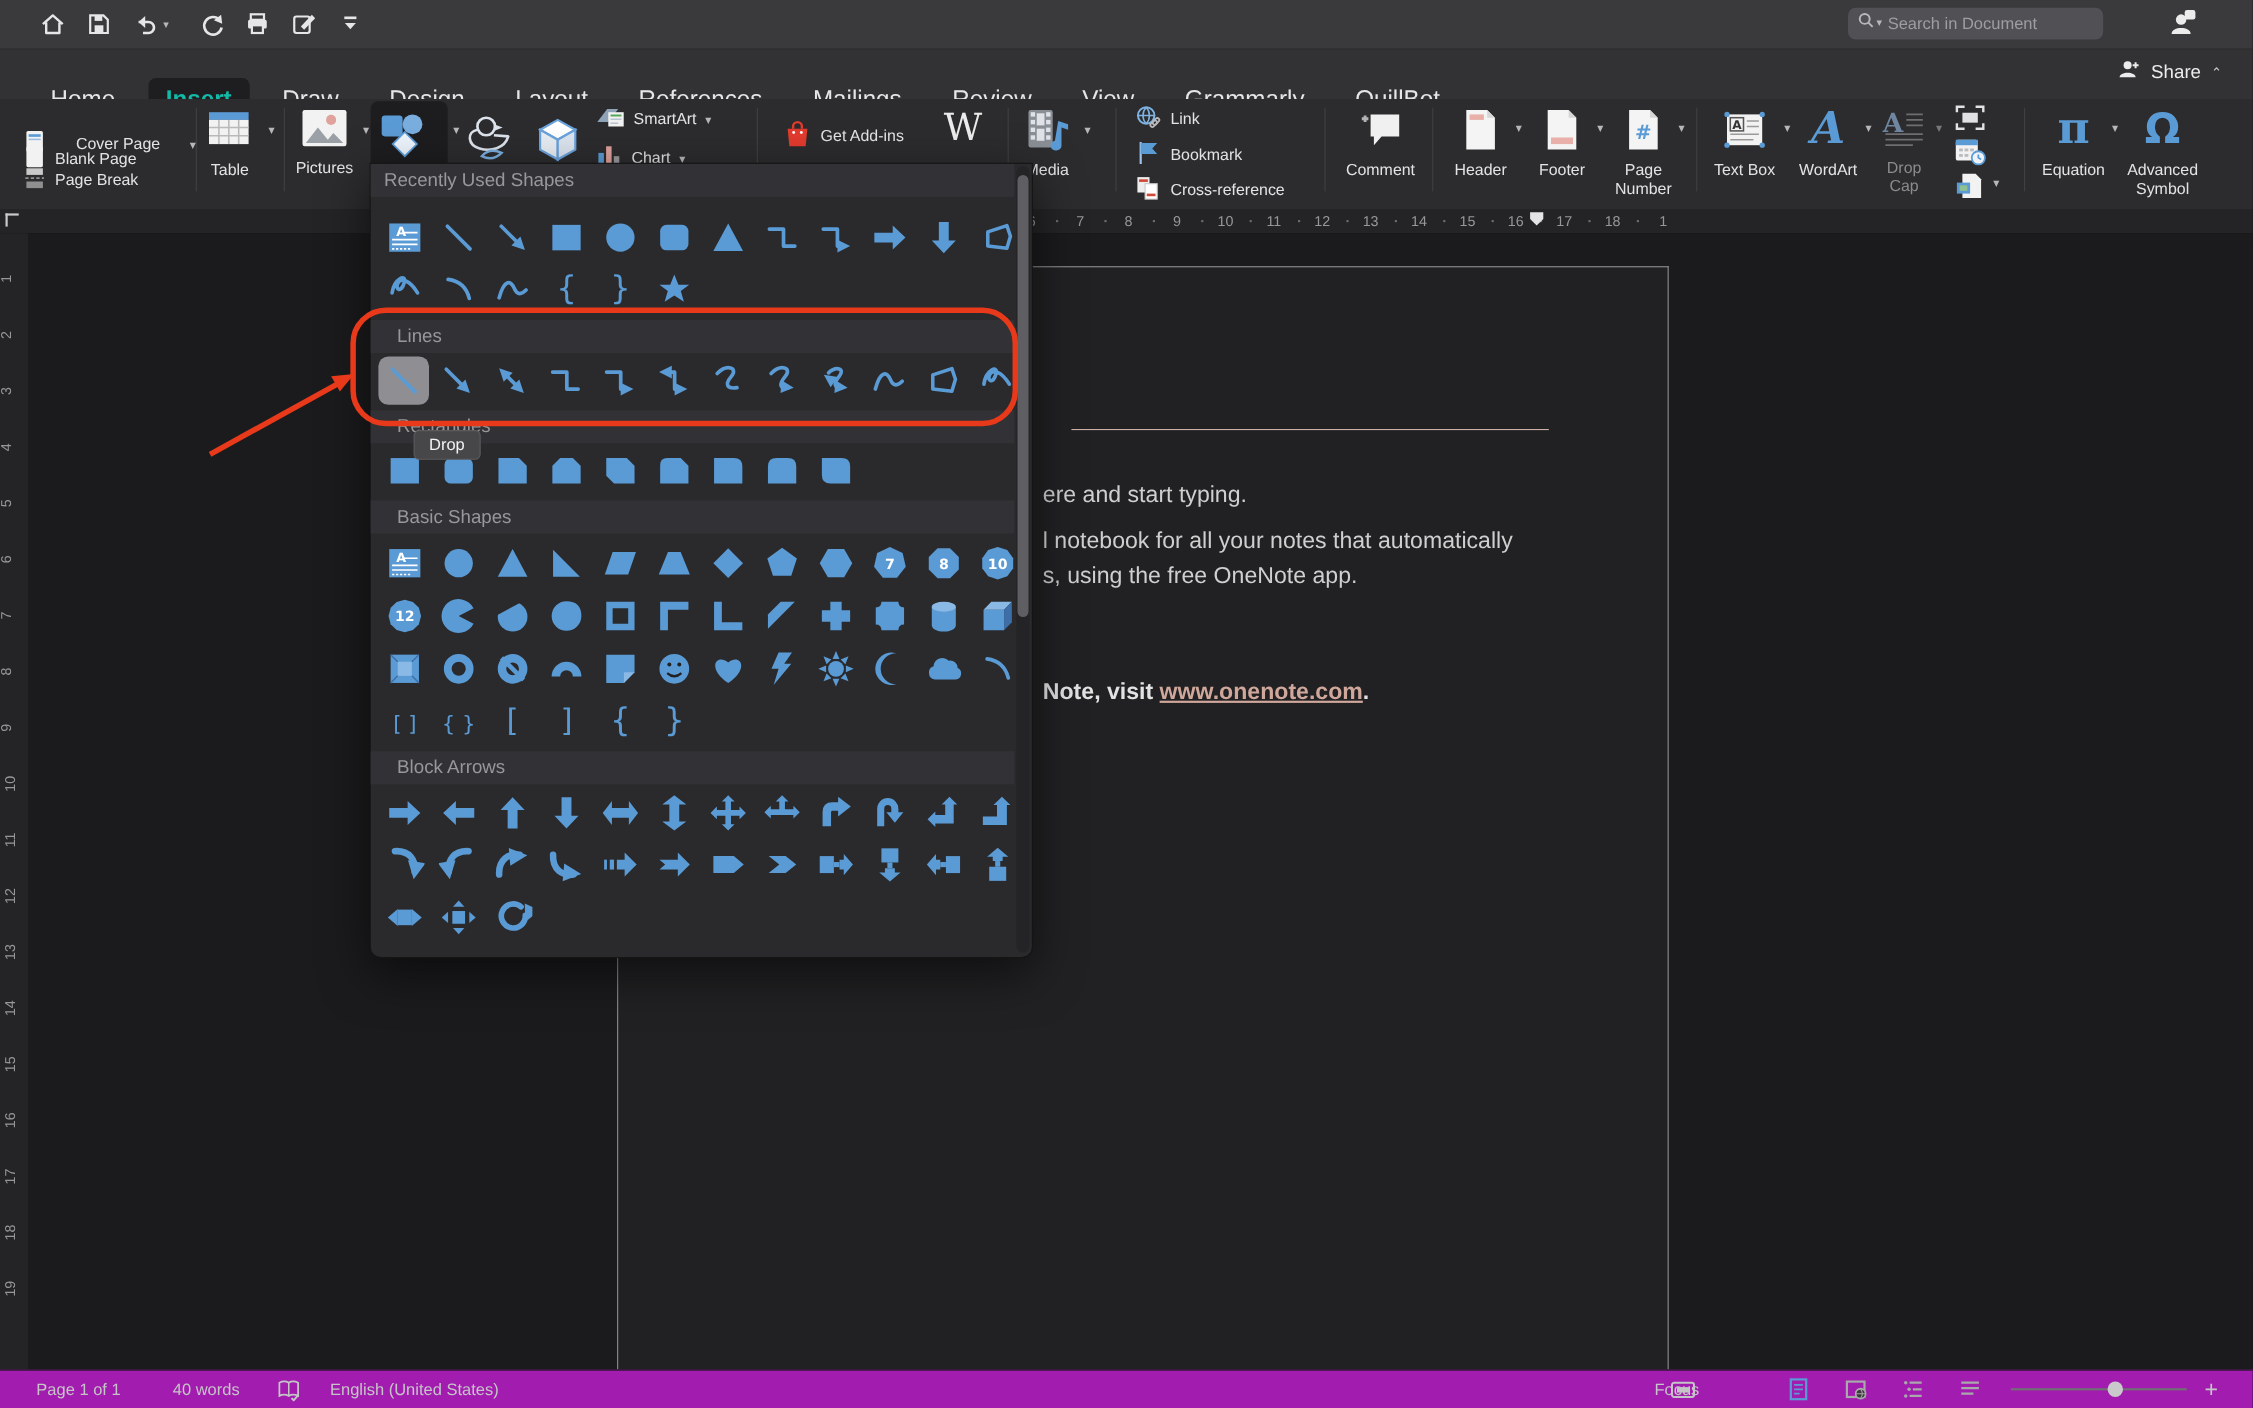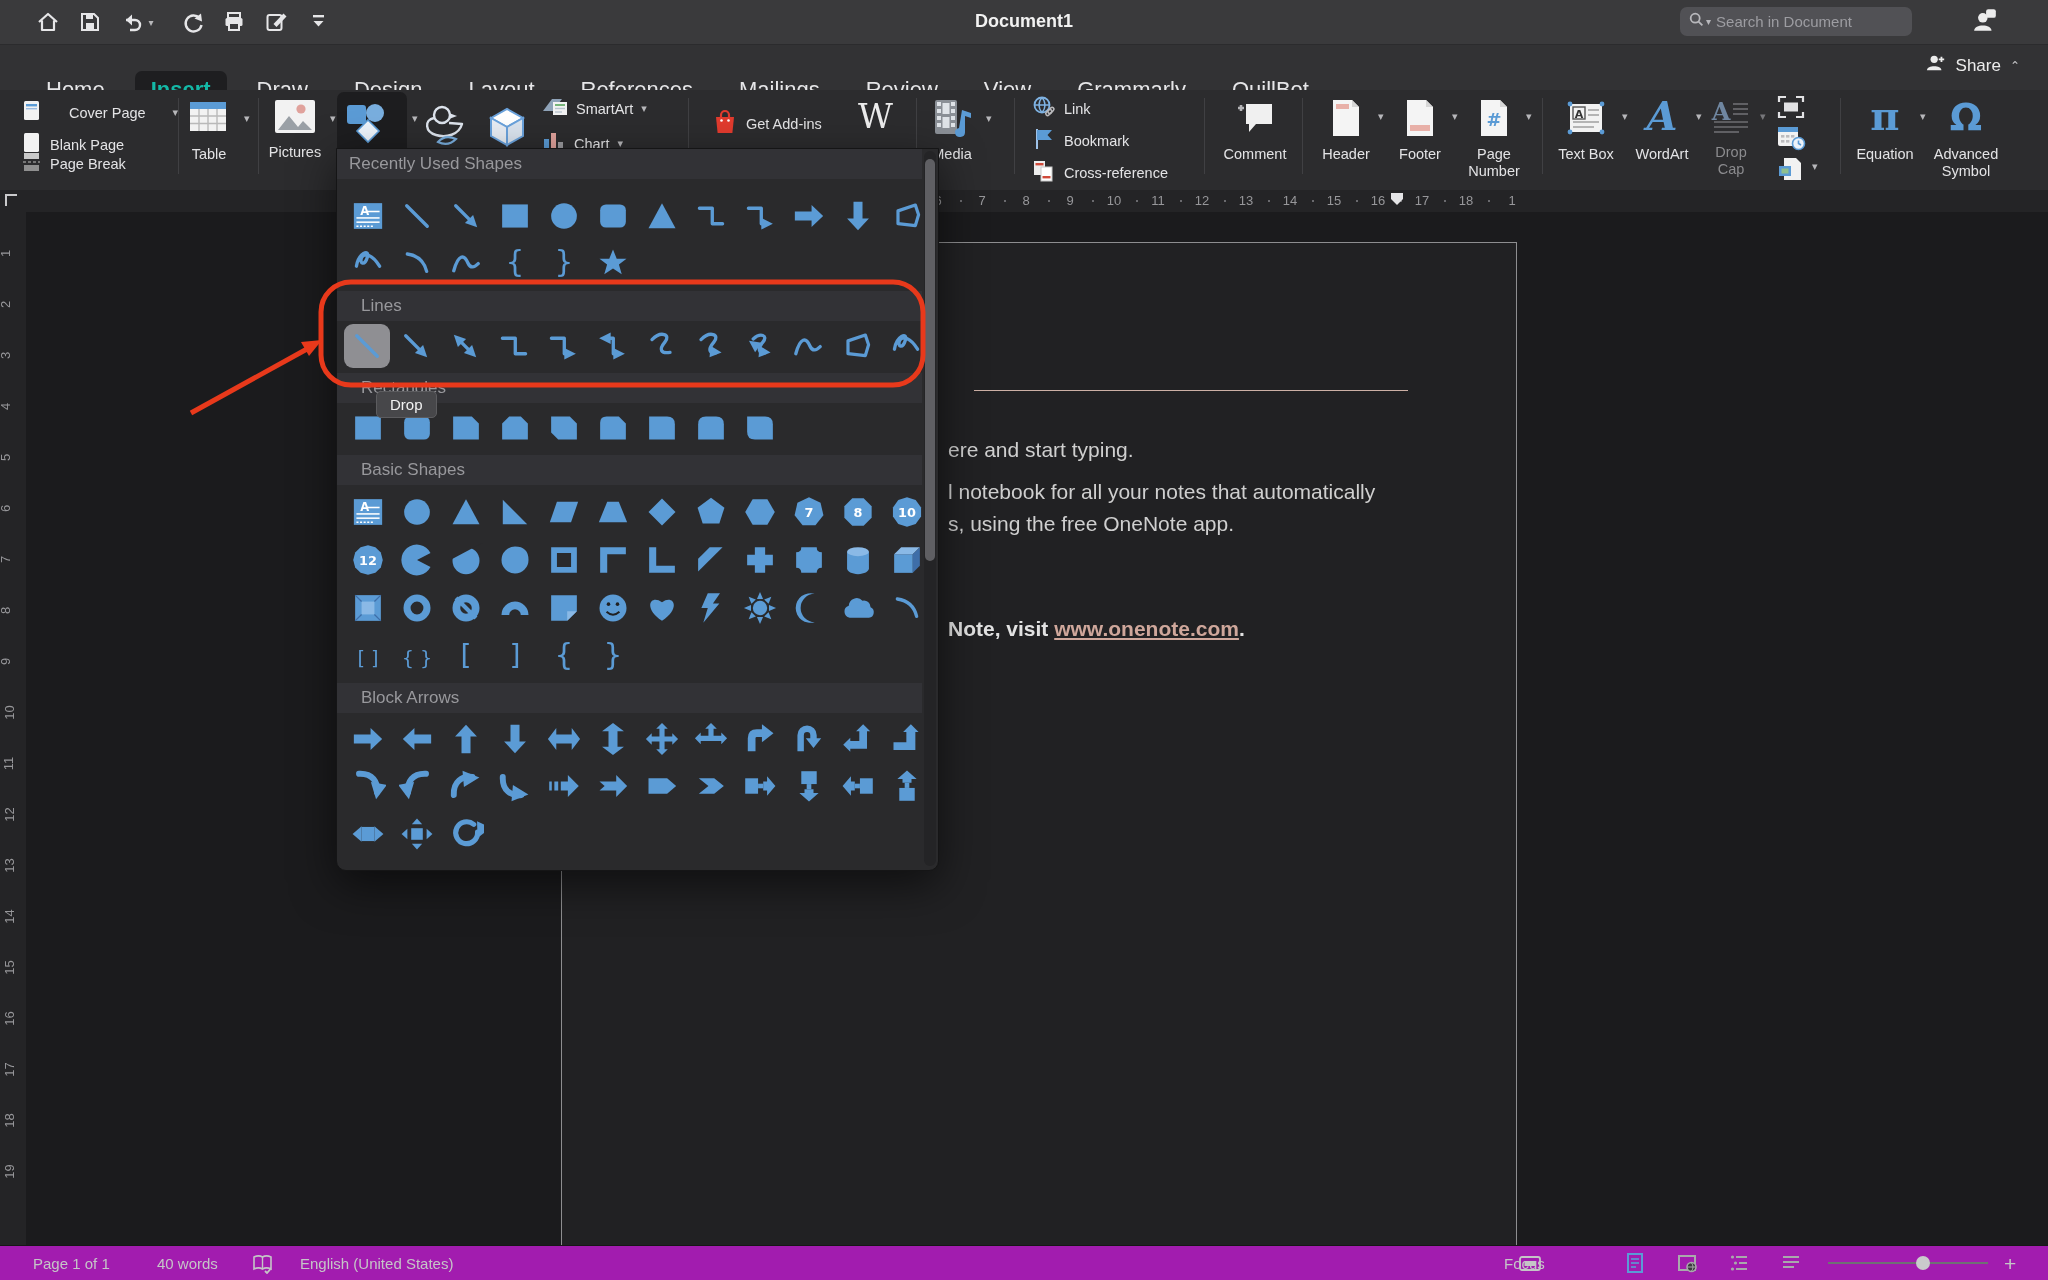--- a/index.html
+++ b/index.html
@@ -92,21 +92,20 @@
         <svg width="24" height="24" viewBox="0 0 24 24">
           <rect x="3.5" y="5" width="14" height="15" rx="2" fill="none" stroke="#e6e6e8" stroke-width="2"></rect>
           <path d="M9.5 14 L19.5 3.5 L22.5 6.5 L12.5 17 Z" fill="#e6e6e8"></path>
         </svg>
       </span><span class="tbi" style="left: 305px;">
         <svg width="24" height="24" viewBox="0 0 24 24">
           <rect x="7" y="5" width="11" height="2.4" fill="#e6e6e8"></rect>
           <polygon points="7.5,11 17.5,11 12.5,16.5" fill="#e6e6e8"></polygon>
         </svg>
       </span></span>
-  <div id="doc-title" class="abs">Document1</div>
   <div id="search-box" class="abs">
     <span>
       <svg width="18" height="18" viewBox="0 0 20 20">
           <circle cx="8" cy="8" r="5" fill="none" stroke="#b8b8bc" stroke-width="2"></circle>
           <line x1="11.7" y1="11.7" x2="16" y2="16" stroke="#b8b8bc" stroke-width="2"></line>
         </svg>
     </span>
     <span style="color:#b8b8bc;font-size:10px;">▾</span>
     <span class="ph">Search in Document</span>
   </div>
@@ -151,21 +150,21 @@
   <div class="rsep" style="left:178px"></div>
   <div class="rsep" style="left:258px"></div>
   <div class="rsep" style="left:688px"></div>
   <div class="rsep" style="left:916px"></div>
   <div class="rsep" style="left:1014px"></div>
   <div class="rsep" style="left:1204px"></div>
   <div class="rsep" style="left:1302px"></div>
   <div class="rsep" style="left:1542px"></div>
   <div class="rsep" style="left:1840px"></div>
 
-  <div class="smallrow" style="left:22px;top:10px;gap:27px;">
+  <div class="smallrow" style="left:22px;top:28px;gap:27px;">
     <span><svg width="20" height="22" viewBox="0 0 20 22">
           <rect x="2" y="1" width="15" height="19" rx="1.5" fill="#f2f2f2"></rect>
           <rect x="4" y="4" width="11" height="2.4" fill="#5b9bd5"></rect>
           <rect x="4" y="8" width="11" height="1.4" fill="#9bbbe0"></rect>
         </svg></span>
     <span>Cover Page</span>
       <span class="dd">▾</span>
   </div>
   <div class="smallrow" style="left:22px;top:42px;">
     <span><svg width="20" height="22" viewBox="0 0 20 22">

